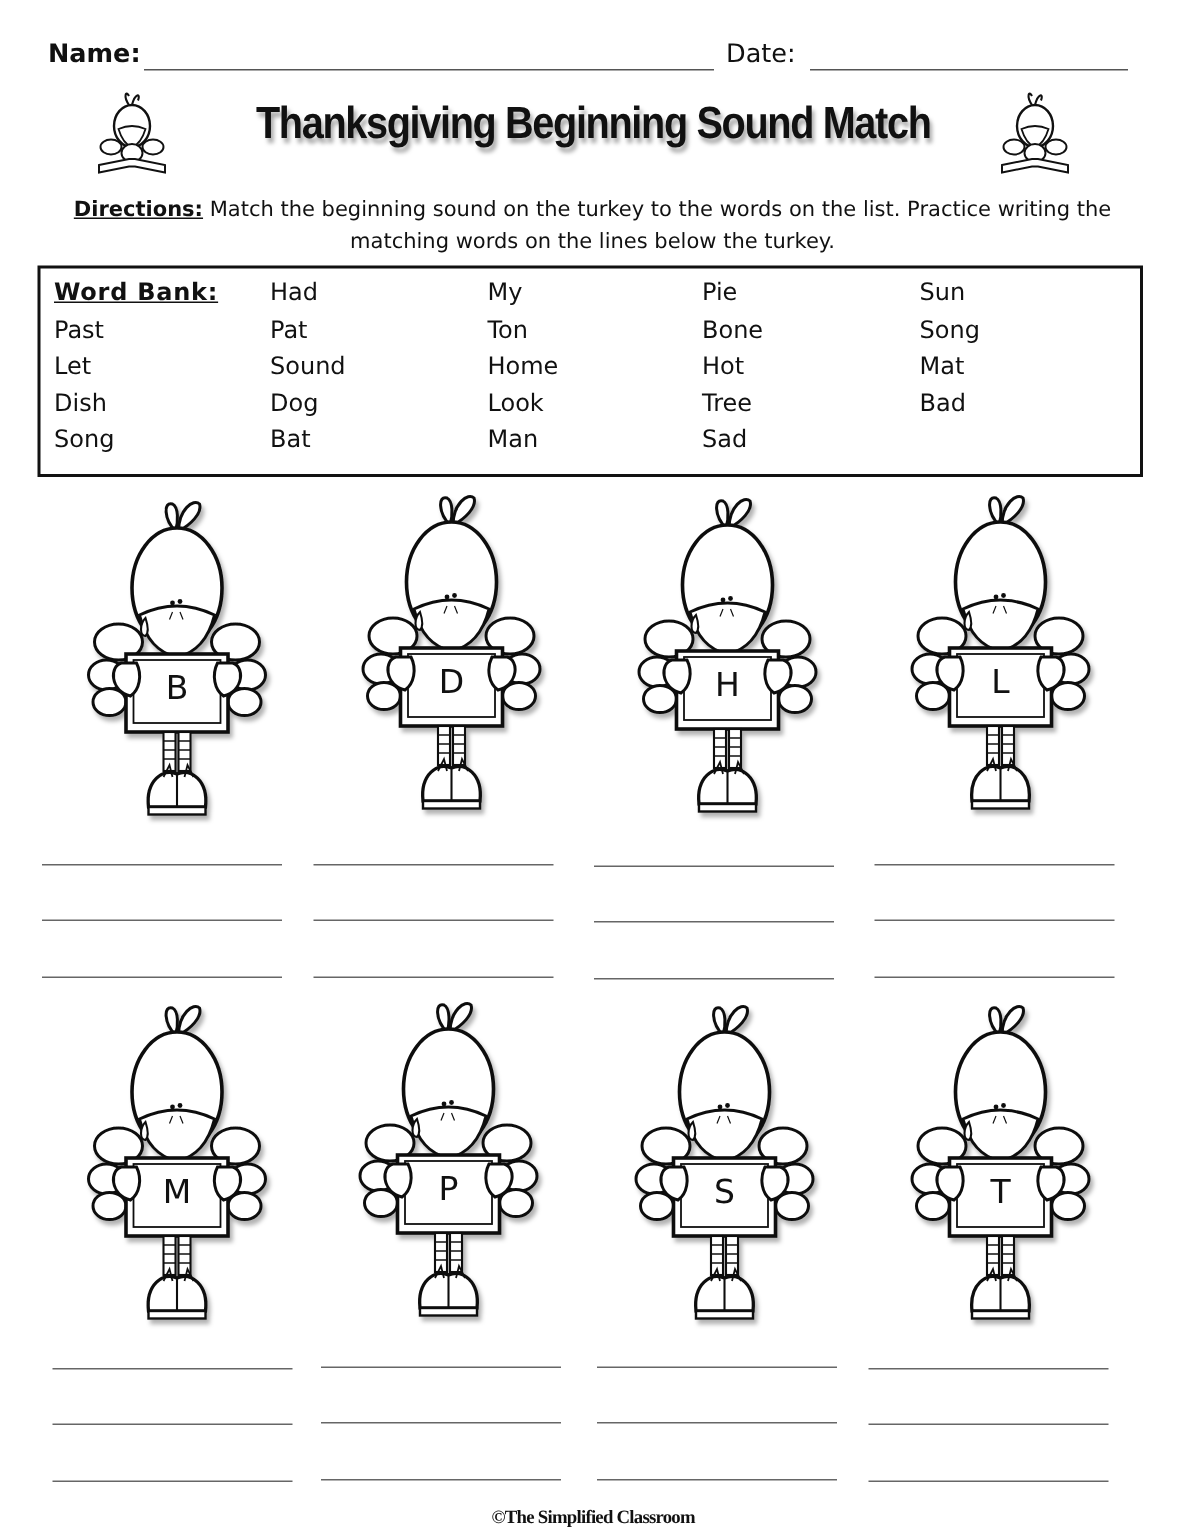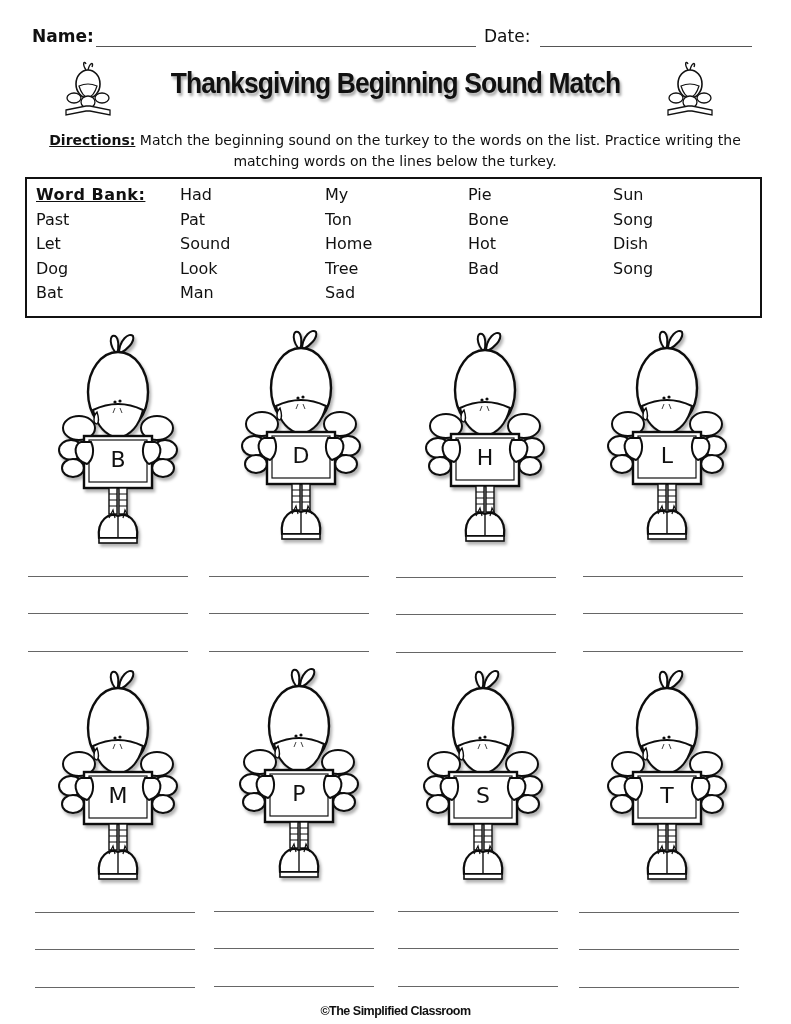--- a/index.html
+++ b/index.html
@@ -24,21 +24,21 @@
   .bank-grid { position: absolute; left: 9px; top: 6px; display: grid; grid-template-columns: 144px 145px 143px 145px 140px; grid-auto-rows: 24.6px; font-size: 16px; }
   .bank-title { font-weight: bold; text-decoration: underline; letter-spacing: 0.5px; }
 
   
   .turkey { width: 130px; height: 230px; }
   .turkey svg { width: 100%; height: 100%; overflow: visible; }
   .letter { position: absolute; left: 0; width: 100%; top: 121px; text-align: center; font-size: 22px; font-family: "DejaVu Sans", sans-serif; }
 
   .line { height: 0; border-top: 1.5px solid #666; width: 160px; }
 
-  .footer { top: 1004px; left: 0; width: 791px; text-align: center; font-family: Liberation Sans, sans-serif; font-weight: bold; font-size: 12.5px; letter-spacing: -0.5px; }
+  .footer { top: 1004px; left: 0; width: 791px; text-align: center; font-family: Liberation Serif, serif; font-weight: bold; font-size: 12.5px; letter-spacing: -0.5px; }
 </style>
 </head>
 <body>
 
 <div class="abs name-row">
   <span class="abs name-label">Name:</span>
   <div class="abs name-line"></div>
   <span class="abs date-label">Date:</span>
   <div class="abs date-line"></div>
 </div>
@@ -84,20 +84,21 @@
     <span>Past</span>
     <span>Pat</span>
     <span>Ton</span>
     <span>Bone</span>
     <span>Song</span>
 
     <span>Let</span>
     <span>Sound</span>
     <span>Home</span>
     <span>Hot</span>
+    <span>Mat</span>
 
     <span>Dish</span>
     <span>Dog</span>
     <span>Look</span>
     <span>Tree</span>
 
     <span>Bad</span>
     <span>Song</span>
     <span>Bat</span>
     <span>Man</span>

